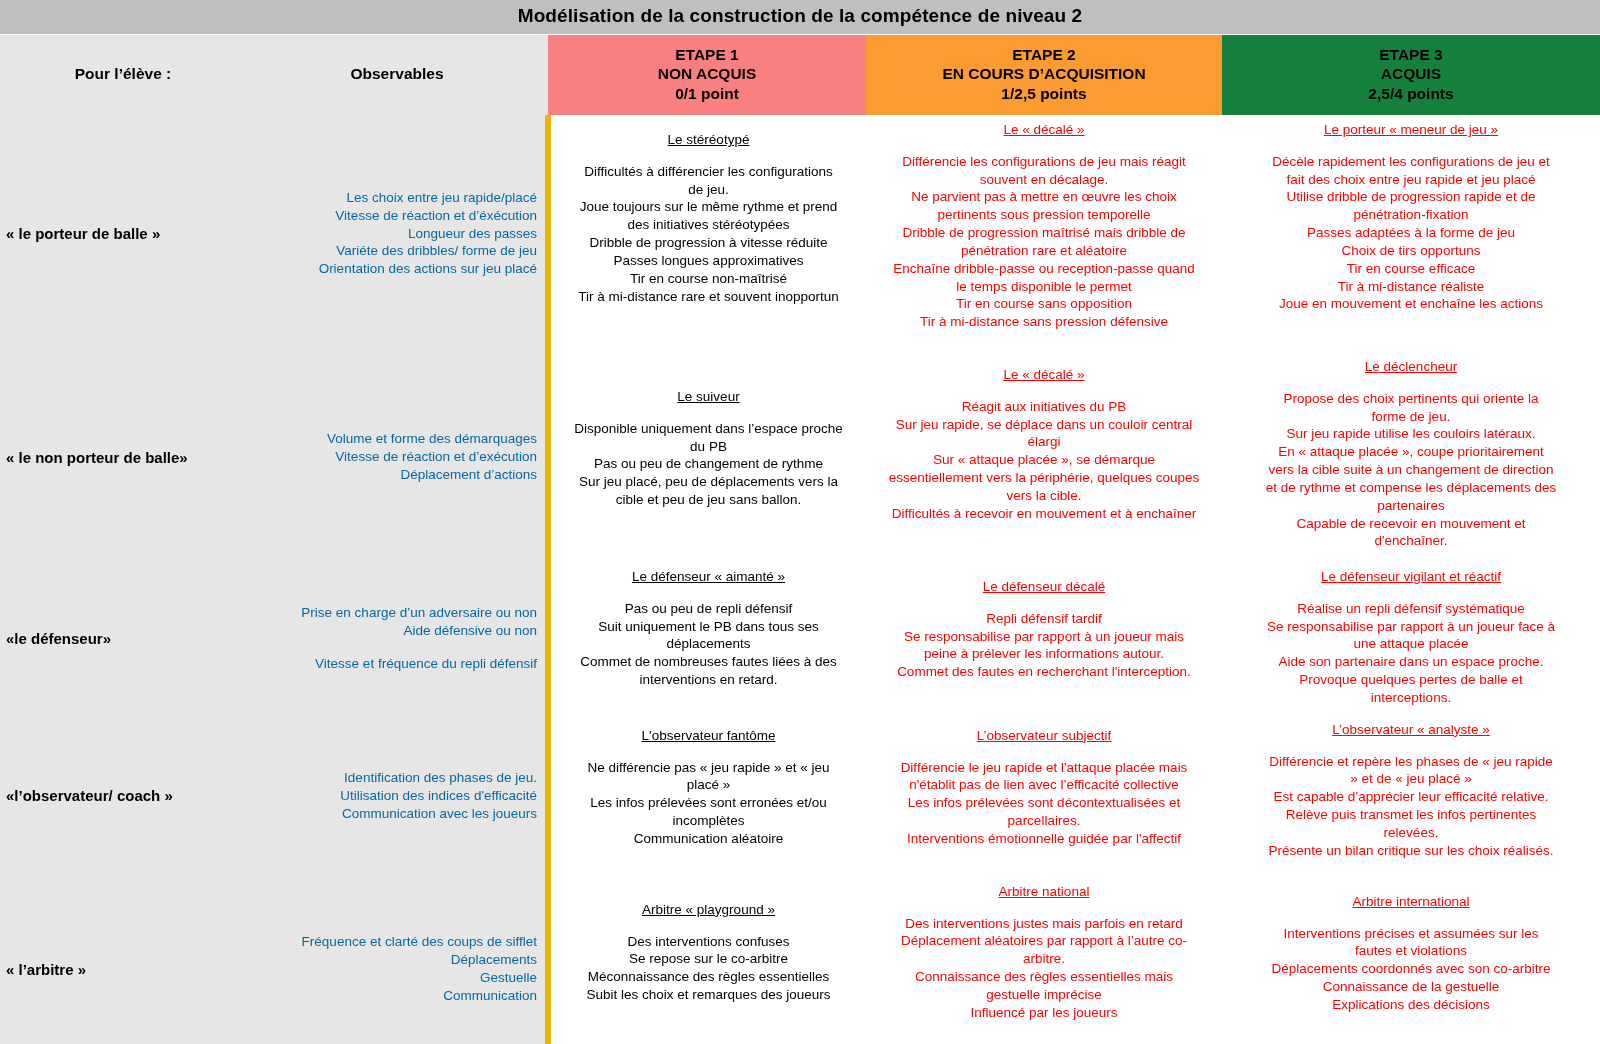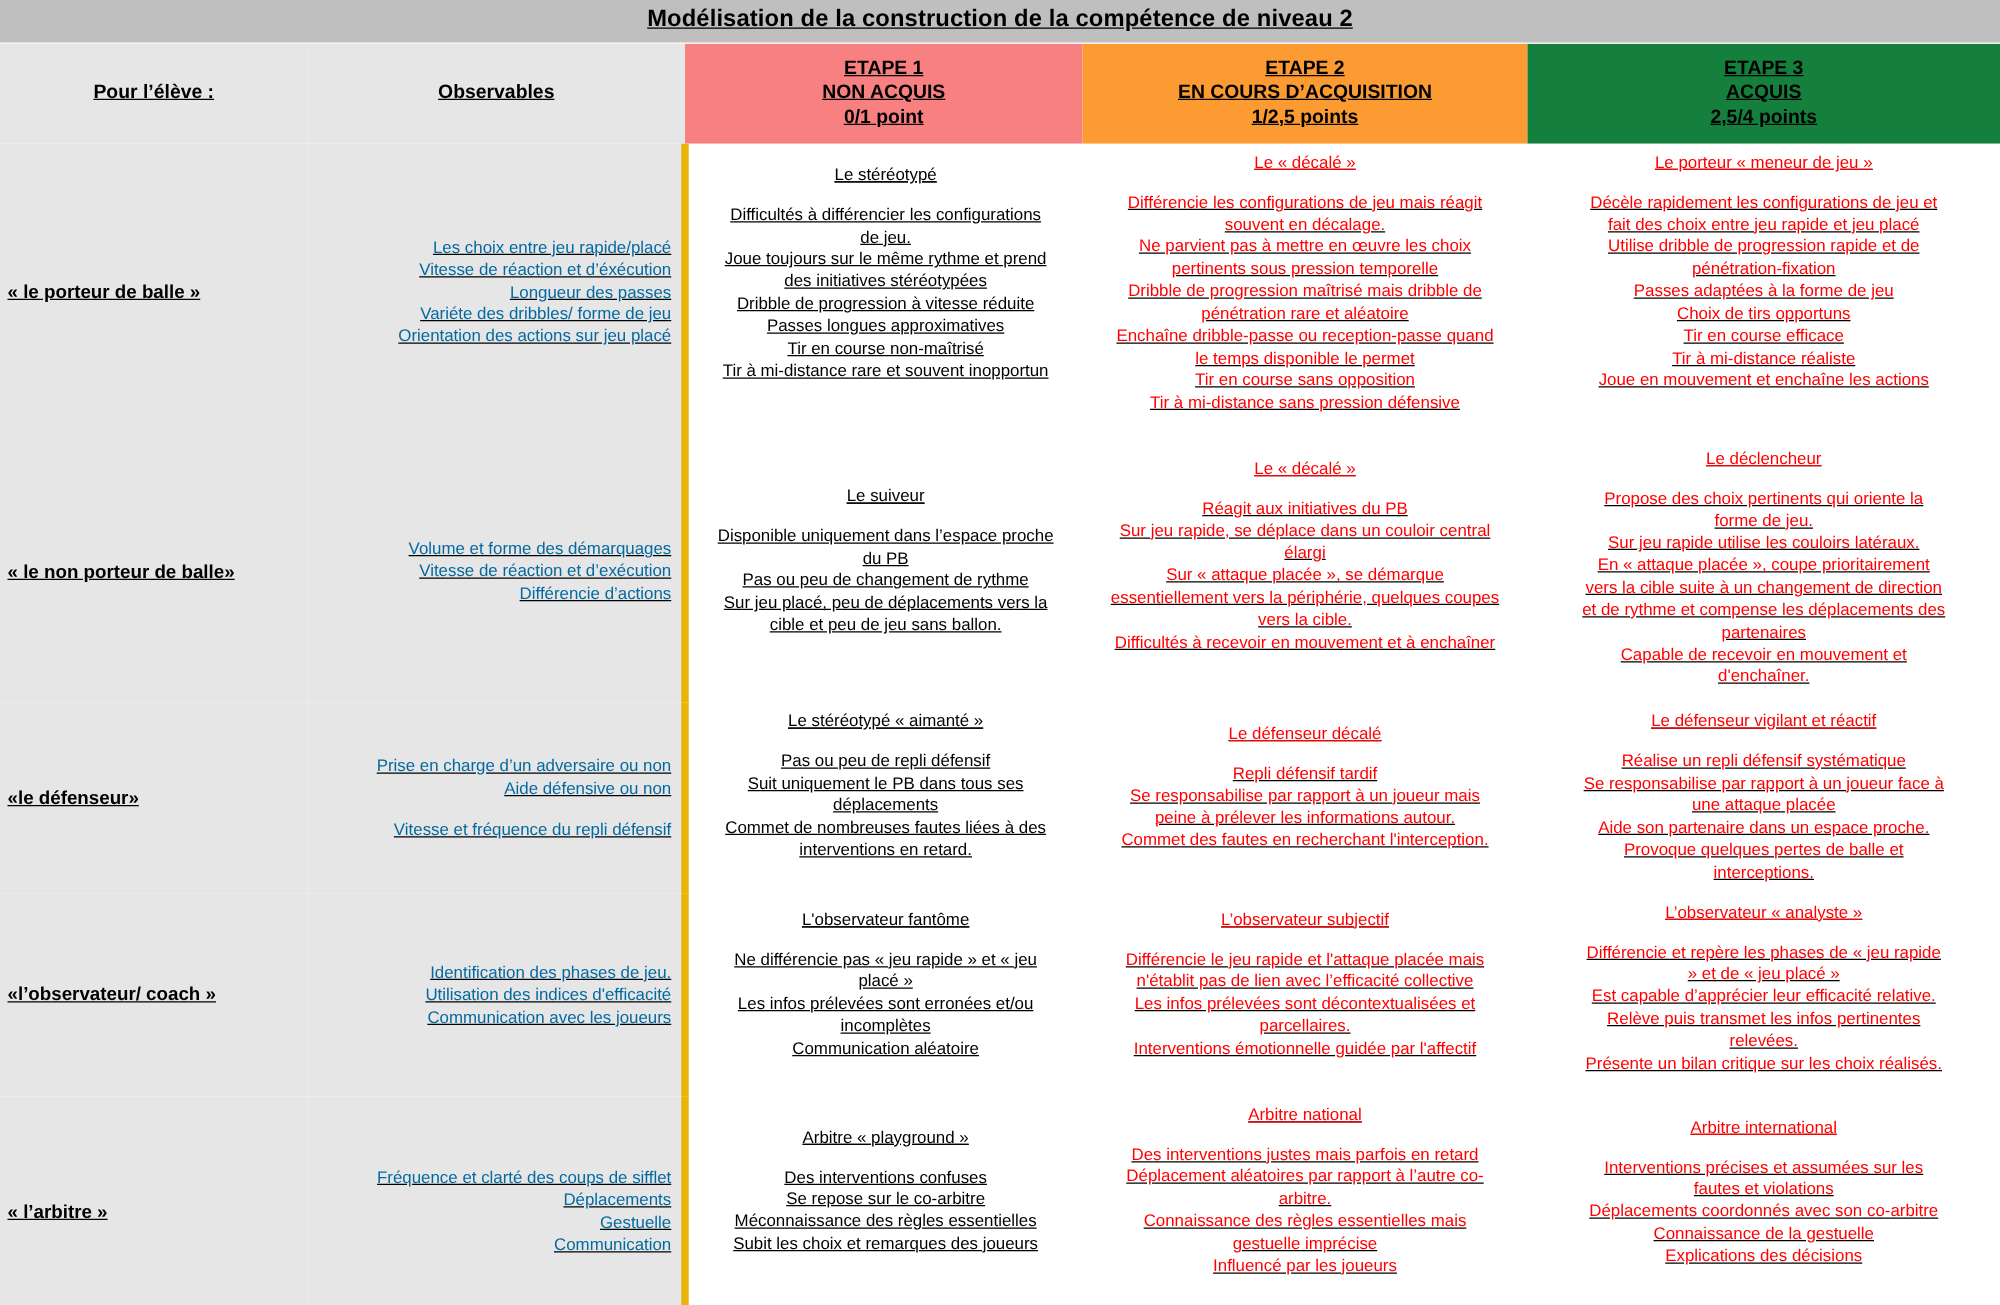--- a/index.html
+++ b/index.html
@@ -11,21 +11,20 @@
     width: 1600px;
     height: 1044px;
     font-family: "Liberation Sans", sans-serif;
     overflow: hidden;
   }
   #sheet {
     width: 1600px;
     height: 928px;
     position: relative;
     box-sizing: border-box;
-    text-decoration: underline;
   }
 
   table.grid {
     border-collapse: collapse;
     table-layout: fixed;
     width: 1600px;
   }
 
   
   .title-bar {
@@ -187,21 +186,21 @@
               <span>Tir à mi-distance réaliste</span>
               <span>Joue en mouvement et enchaîne les actions</span>
             </span>
           </td>
         </tr>
         <tr style="height: 210px;">
           <td class="role">« le non porteur de balle»</td>
           <td class="obs">
             <span style="display: block;">Volume et forme des démarquages</span>
             <span style="display: block;">Vitesse de réaction et d’exécution</span>
-            <span style="display: block;">Différencie d’actions</span>
+            <span style="display: block;">Déplacement d’actions</span>
           </td>
           <td class="etape etape1" style="padding-top: 36px;">
             <span class="cell-title">Le suiveur</span>
             <span class="cell-lines">
               <span>Disponible uniquement dans l’espace proche</span>
               <span>du PB</span>
               <span>Pas ou peu de changement  de rythme</span>
               <span>Sur jeu placé, peu de déplacements vers la</span>
               <span>cible et peu de jeu sans ballon.</span>
             </span>
@@ -234,21 +233,21 @@
           </td>
         </tr>
         <tr style="height: 150px;">
           <td class="role">«le défenseur»</td>
           <td class="obs">
             <span style="display: block;">Prise en charge d’un adversaire ou non</span>
             <span style="display: block;">Aide défensive ou non</span>
             <span style="display: block; margin-top: 15px;">Vitesse et fréquence du repli défensif</span>
           </td>
           <td class="etape etape1" style="padding-top: 6px;">
-            <span class="cell-title">Le stéréotypé « aimanté »</span>
+            <span class="cell-title">Le défenseur « aimanté »</span>
             <span class="cell-lines">
               <span>Pas ou peu de repli défensif</span>
               <span>Suit uniquement le PB dans tous ses</span>
               <span>déplacements</span>
               <span>Commet de nombreuses fautes  liées à des</span>
               <span>interventions en retard.</span>
             </span>
           </td>
           <td class="etape etape2" style="padding-top: 16px;">
             <span class="cell-title">Le  défenseur décalé</span>

